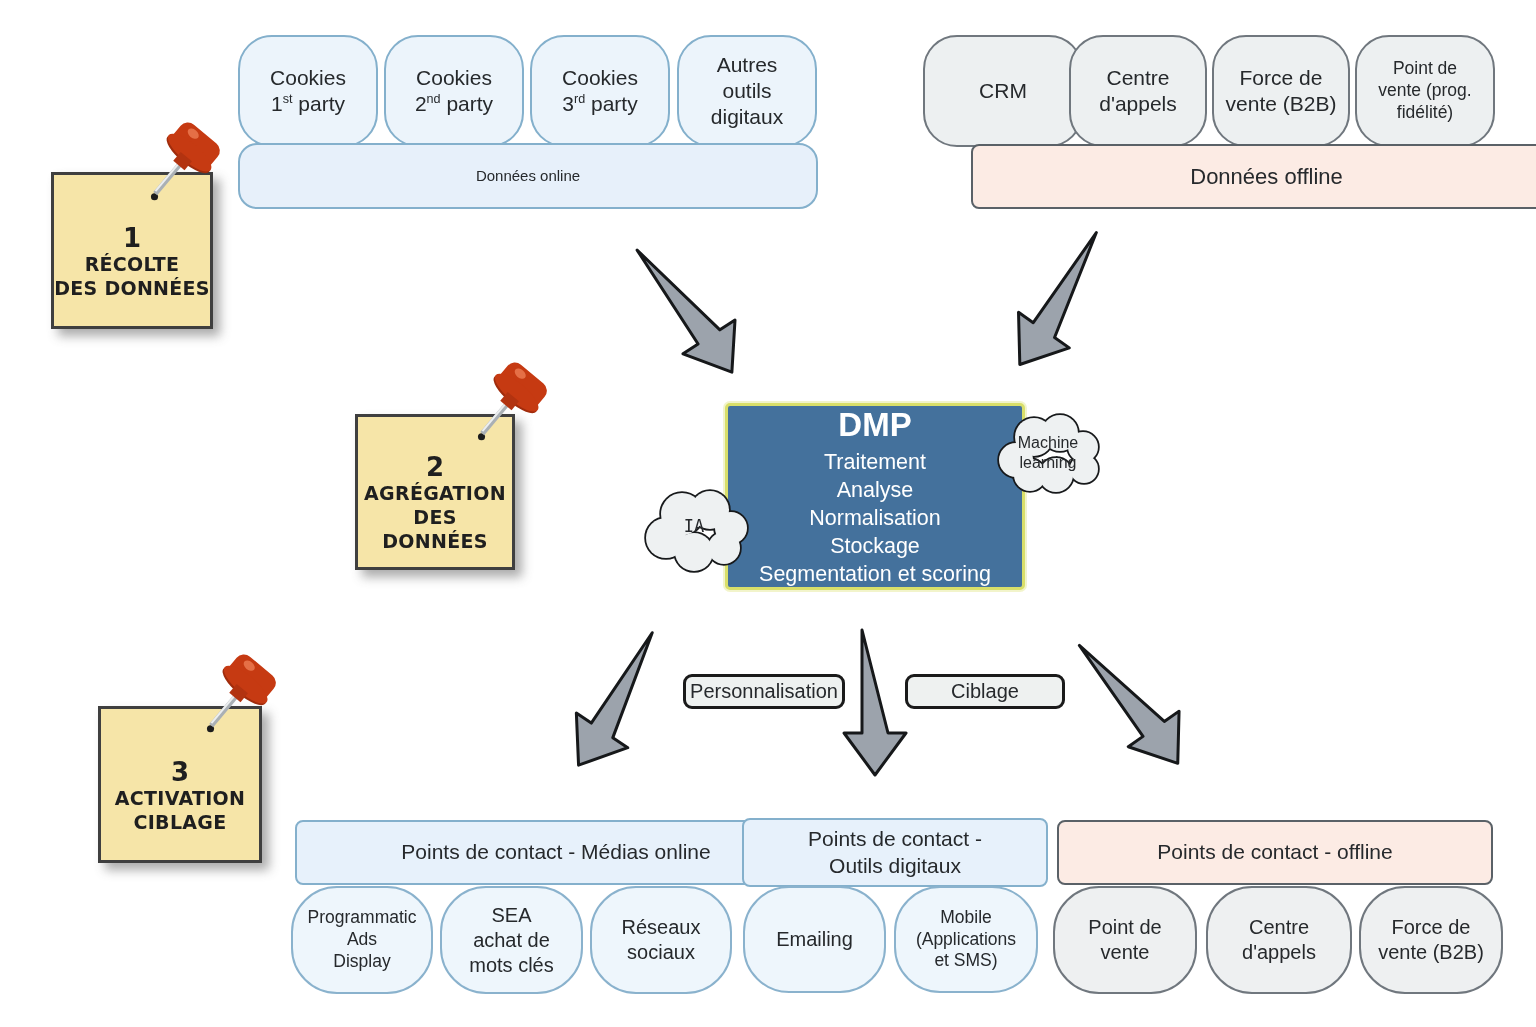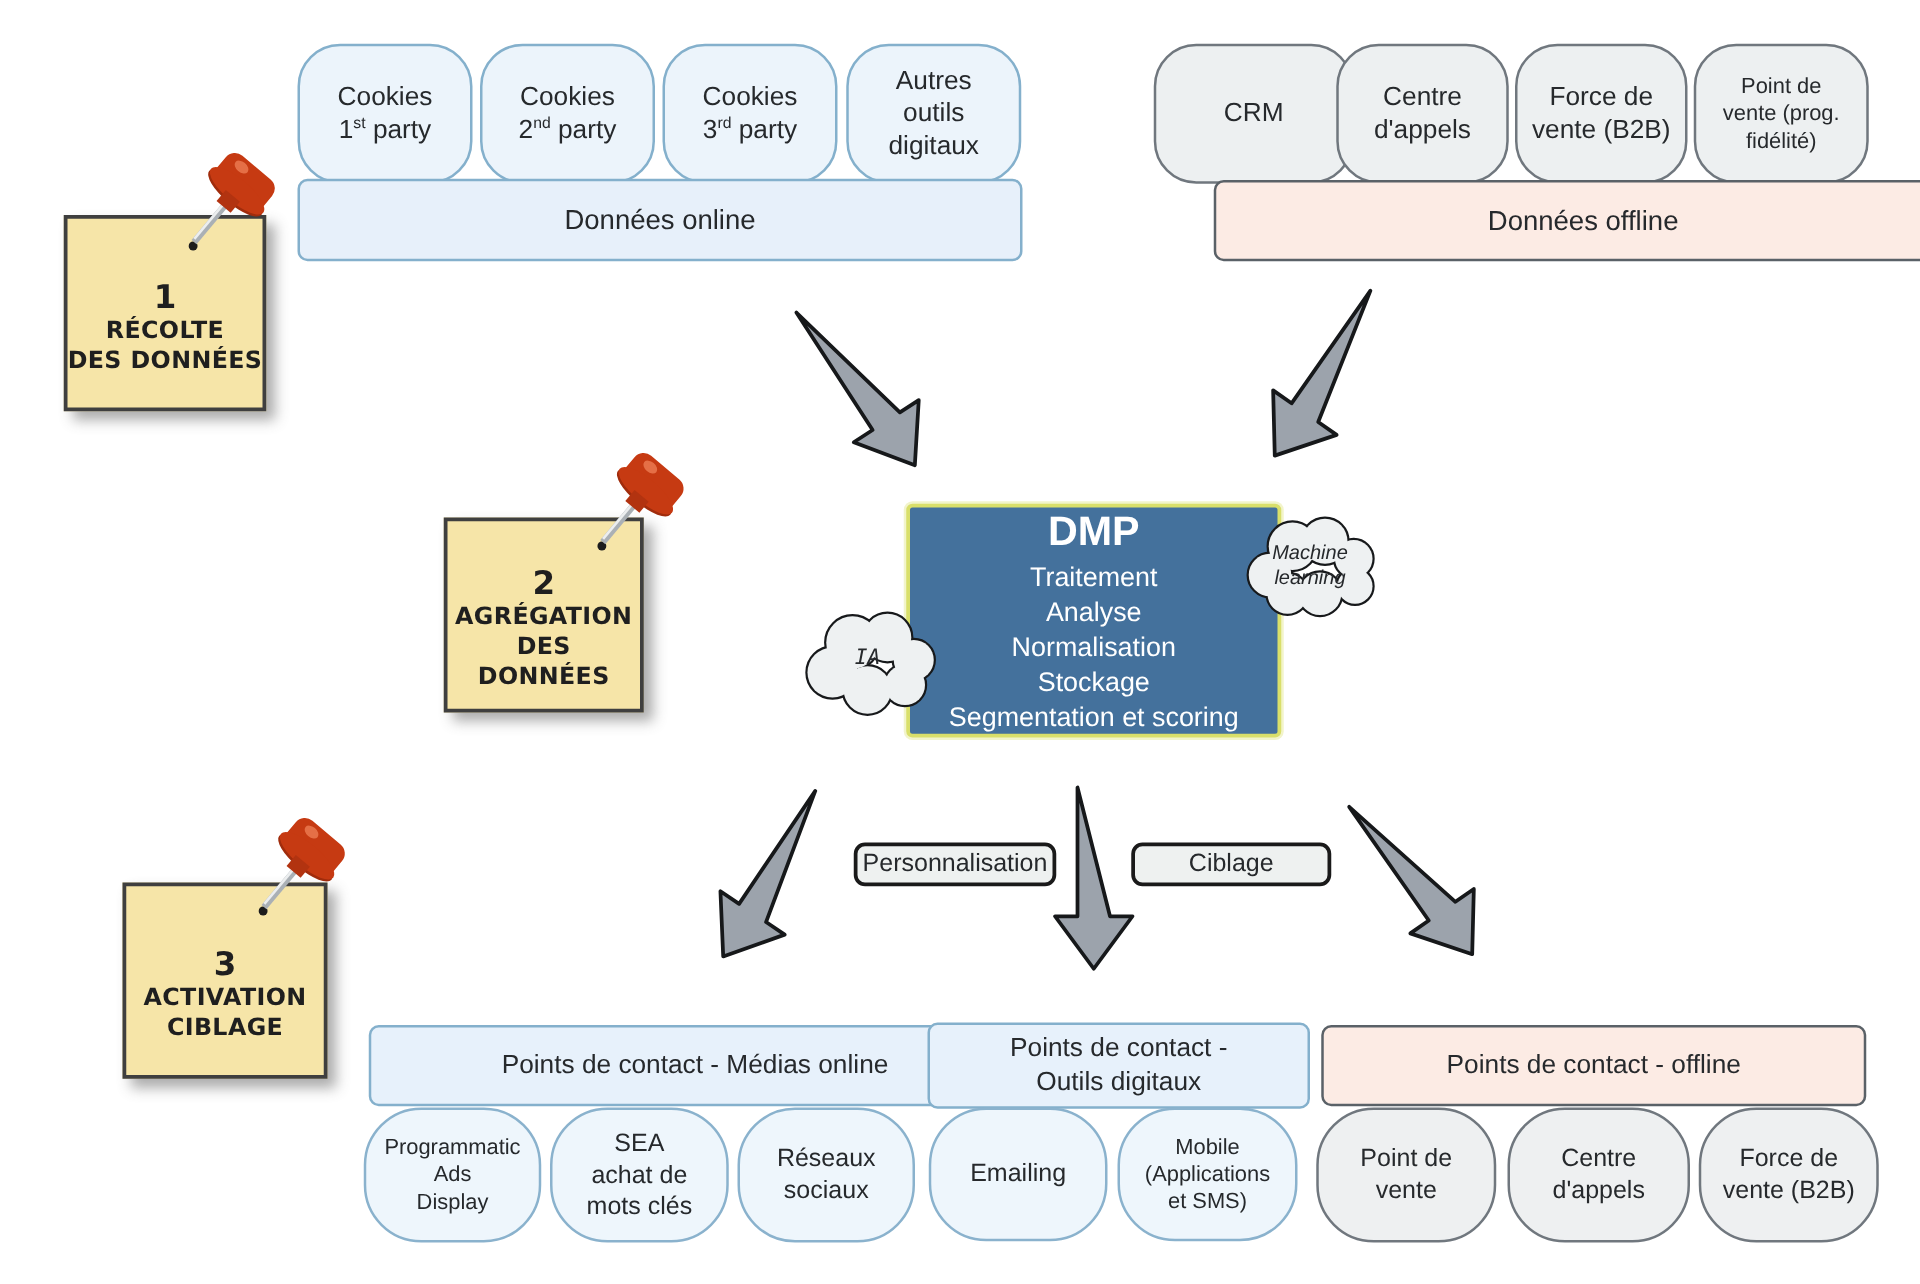--- a/index.html
+++ b/index.html
@@ -10,21 +10,21 @@
   .node{
     position:absolute;display:flex;align-items:center;justify-content:center;
     text-align:center;box-sizing:border-box;line-height:1.25;
   }
   .pre{white-space:pre-line;}
   .pre-space{white-space:pre;}
   .blue-node{background:#ecf4fb;border:2px solid #84b0cc;border-radius:34px;font-size:21px;}
   .blue-node-sm{background:#eef6fc;border:2px solid #8ab2cd;border-radius:46px;font-size:20px;}
   .gray-node{background:#edf0f1;border:2px solid #70777e;border-radius:34px;font-size:21px;}
   .gray-node-sm{background:#eef0f1;border:2px solid #70777e;border-radius:46px;font-size:20px;}
-  .blue-bar{background:#e7f0fa;border:2px solid #84b0cc;border-radius:8px;font-size:22px;}
+  .blue-bar{background:#e7f0fa;border:2px solid #84b0cc;border-radius:19px;font-size:15px;}
   .pink-bar{background:#fcebe4;border:2px solid #5a6167;border-radius:8px;font-size:22px;}
   .blue-header{background:#e7f1fb;border:2px solid #84b0cc;border-radius:8px;font-size:21px;}
   .pink-header{background:#fcebe4;border:2px solid #5a6167;border-radius:8px;font-size:21px;}
   .label-box{background:#eef1f0;border:3px solid #1a1a1a;border-radius:9px;font-size:20px;}
   .dmp-box{
     background:#44719c;border:3px solid #d9df6a;border-radius:5px;color:#ffffff;
     flex-direction:column;box-shadow:0 0 0 2px rgba(217,223,106,0.35);
   }
   .dmp-title{font-size:33px;font-weight:bold;margin-bottom:4px;}
   .dmp-lines{font-size:21.5px;line-height:1.3;}
@@ -32,21 +32,21 @@
     position:absolute;background:#f6e5a8;border:3px solid #3f3f3f;
     box-shadow:7px 7px 10px rgba(70,70,70,0.45);
     display:flex;flex-direction:column;align-items:center;justify-content:center;
     text-align:center;box-sizing:border-box;color:#1f1f1f;
     font-family:"DejaVu Sans",sans-serif;padding-top:22px;
   }
   .note-num{font-size:26px;font-weight:bold;}
   .note-label{font-size:19px;font-weight:bold;line-height:1.25;letter-spacing:0.3px;white-space:pre-line;}
   .cloud-label{
     position:absolute;display:flex;align-items:center;justify-content:center;
-    text-align:center;font-size:17px;color:#26292c;white-space:pre-line;line-height:1.2;font-style:italic;
+    text-align:center;font-size:17px;color:#26292c;white-space:pre-line;line-height:1.2;
   }
   .abs{position:absolute;}
   sup{font-size:0.6em;}
   .small-text{font-size:17.5px;}
   svg{display:block;}
 </style>
 </head>
 <body>
 
 <div class="canvas">

